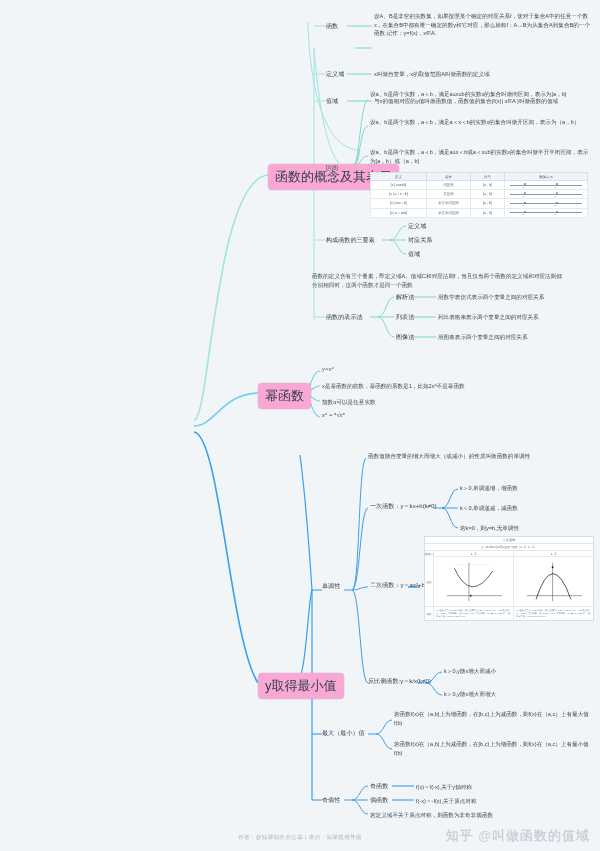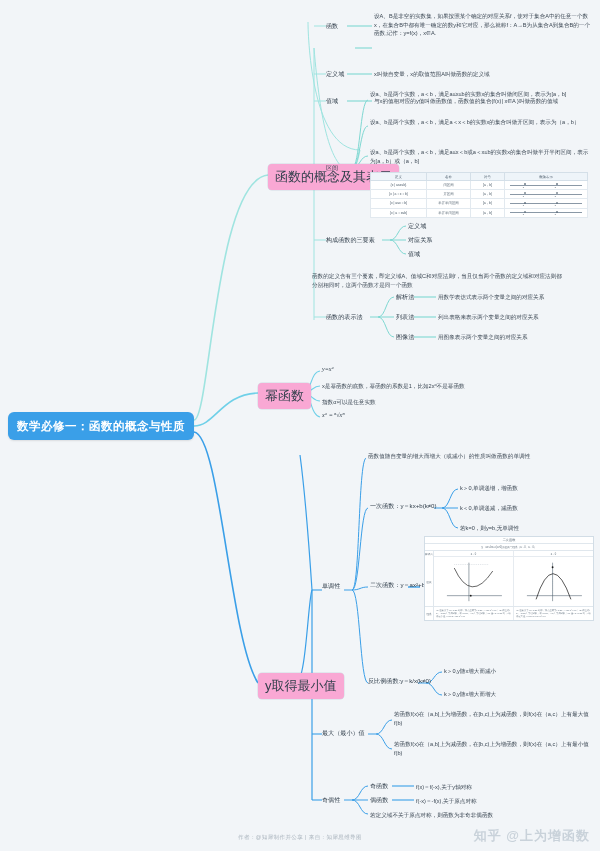--- a/index.html
+++ b/index.html
@@ -182,23 +182,20 @@
     <path d="M376 734 C 384 734 384 749 392 749" stroke="#3a9fe8" stroke-width="1" fill="none"></path>
 
     <path d="M344 800 L 352 800" stroke="#3a9fe8" stroke-width="1" fill="none"></path>
     <path d="M352 800 C 360 800 360 786 368 786" stroke="#3a9fe8" stroke-width="1" fill="none"></path>
     <path d="M352 800 L 368 800" stroke="#3a9fe8" stroke-width="1" fill="none"></path>
     <path d="M352 800 C 360 800 360 814 368 814" stroke="#3a9fe8" stroke-width="1" fill="none"></path>
     <path d="M392 786 L 414 786" stroke="#3a9fe8" stroke-width="1.1" fill="none"></path>
     <path d="M392 800 L 414 800" stroke="#3a9fe8" stroke-width="1.1" fill="none"></path>
   </svg>
 
-  <div class="node root">
-    <span>数学必修一：函数的概念与性质</span>
-  </div>
 
   <div class="node branch" style="left:268px; top:164px;">
     <span>函数的概念及其表示</span>
   </div>
 
   <div class="node sub" style="left:326px; top:22px;">
     <span>函数</span>
   </div>
   <div class="node leaf wrap" style="left:374px; top:12px; width:218px;">
     <span>设A、B是非空的实数集，如果按照某个确定的对应关系f，使对于集合A中的任意一个数x，在集合B中都有唯一确定的数y和它对应，那么就称f：A→B为从集合A到集合B的一个函数,记作：y=f(x)，x∈A.</span>
@@ -461,15 +458,15 @@
     <span>偶函数</span>
   </div>
   <div class="node leaf" style="left:416px; top:797px;">
     <span>f(-x)＝-f(x),关于原点对称</span>
   </div>
   <div class="node leaf" style="left:370px; top:811px;">
     <span>若定义域不关于原点对称，则函数为非奇非偶函数</span>
   </div>
 
   <div class="credit">作者：@知犀制作并公享  |  来自：知犀思维导图</div>
-  <div class="watermark">知乎 @上为增函数</div>
+  <div class="watermark">知乎 @叫做函数的值域</div>
 
 </div>
 
 </body></html>

